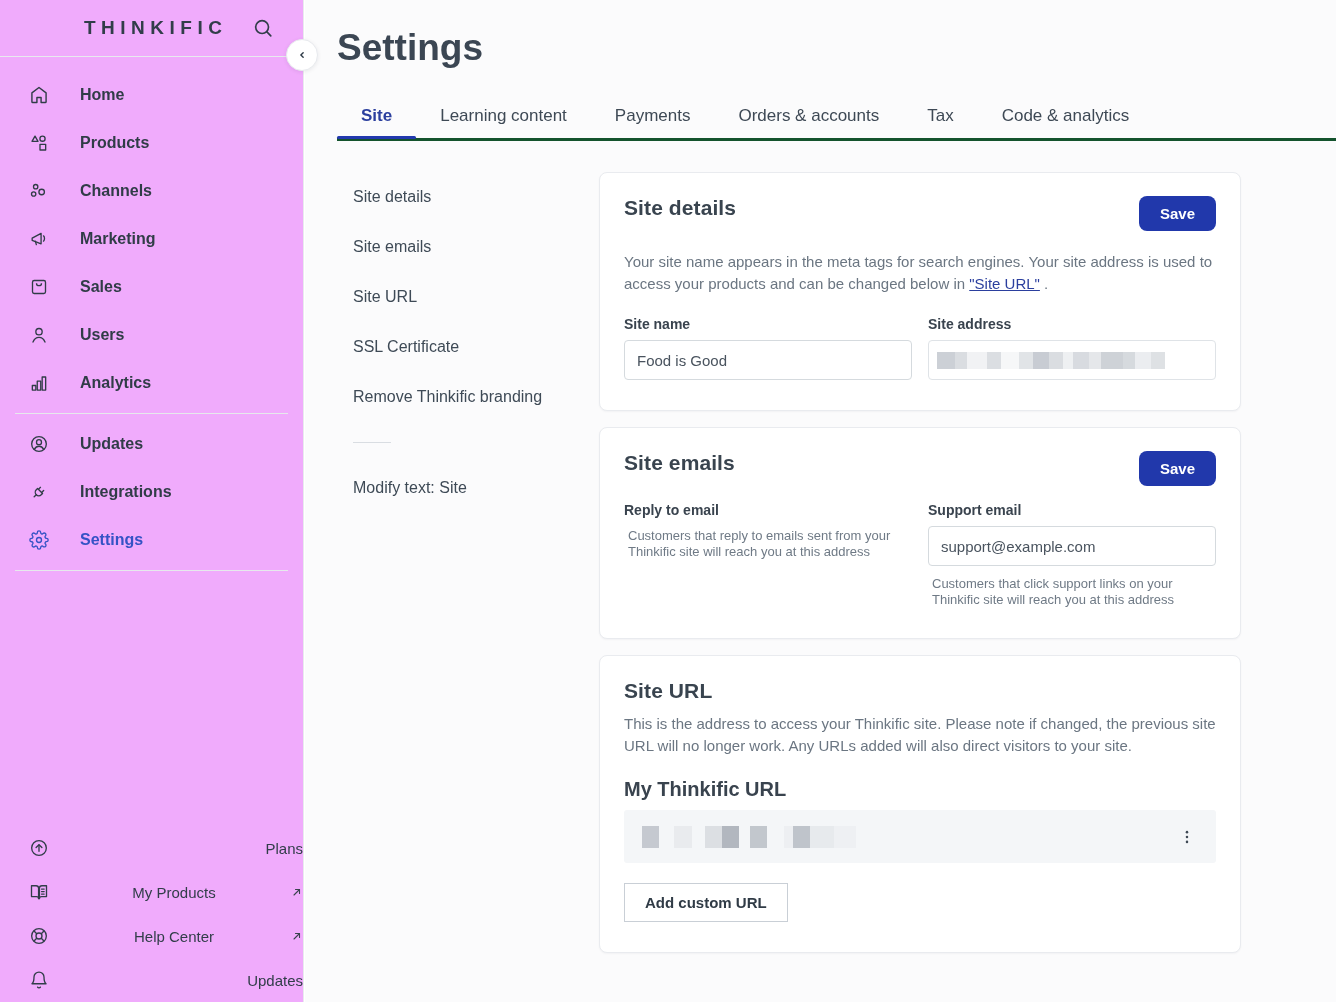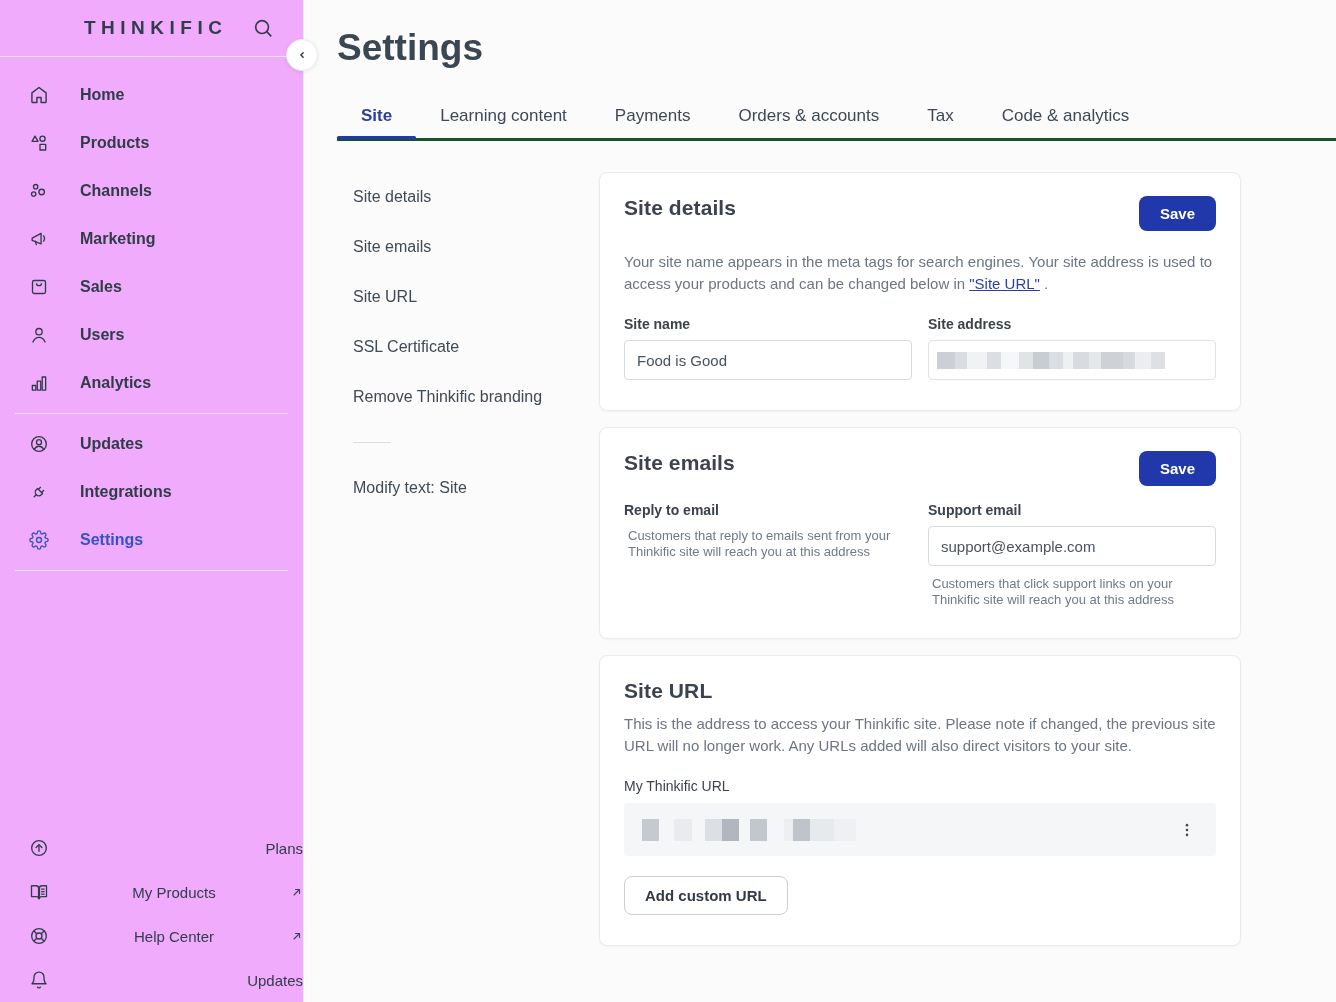--- a/index.html
+++ b/index.html
@@ -58,25 +58,25 @@
   .field { width:288px; flex:none; }
   .field-label { display:block; font-size:14px; font-weight:700; color:#39434e; margin-bottom:8px; }
   .text-input { width:100%; height:40px; border:1px solid #d5dade; border-radius:4px; background:#fff;
                 padding:0 12px; font-size:15px; color:#49535e; font-family:inherit; }
   .input-like { width:100%; height:40px; border:1px solid #dfe3e7; border-radius:4px; background:#fff;
                 display:flex; align-items:center; padding:0 8px; overflow:hidden; }
   .redact-row { display:flex; align-items:center; }
   .input-like .redact-block { height:17px; }
   .help-text { margin-top:10px; padding:0 2px 0 4px; font-size:13px; line-height:16px; color:#6f7a86; }
 
-  .url-label { display:block; font-size:14px; font-weight:400; color:#39434e; margin-top:22px; margin-bottom:9px; }
+  .url-label { display:block; font-size:20px; font-weight:700; color:#39434e; margin-top:22px; margin-bottom:9px; }
   .url-row { height:53px; background:#f4f6f8; border-radius:3px; display:flex; align-items:center; padding:0 18px; }
   .url-row .redact-block { height:22px; }
   .kebab { margin-left:auto; color:#3f4a56; cursor:pointer; background:none; border:none; padding:2px; }
-  .add-url-btn { margin-top:20px; background:#fff; border:1px solid #c9cfd6; border-radius:8px;
+  .add-url-btn { margin-top:20px; background:#fff; border:1px solid #c9cfd6; border-radius:0;
                  padding:10px 20px; font-size:15px; font-weight:700; color:#303b46; cursor:pointer; font-family:inherit; }
   .redact-block { display:inline-block; flex:none; }
 </style>
 </head>
 <body>
 
 <aside class="sidebar">
   <div class="sidebar-header">
     <div class="logo">THINKIFIC</div>
     <button class="search-btn" aria-label="Search">

